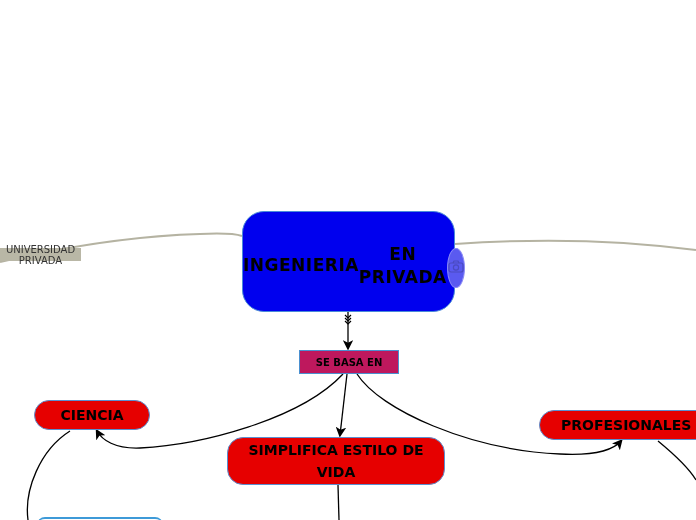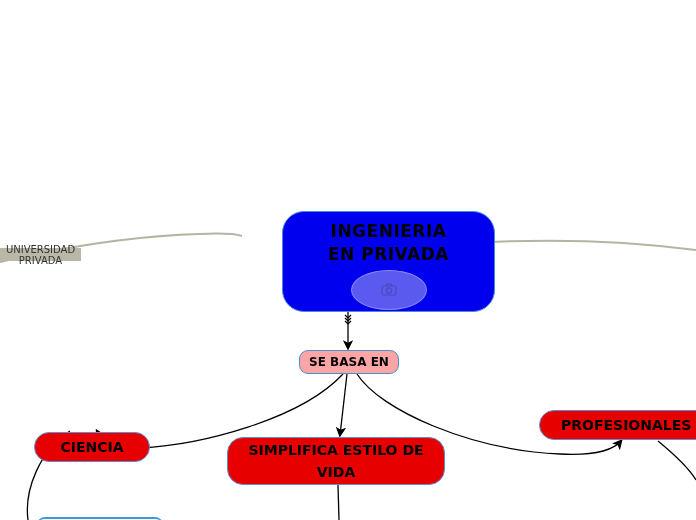--- a/index.html
+++ b/index.html
@@ -10,43 +10,43 @@
   }
   svg.links { position: absolute; left: 0; top: 0; width: 696px; height: 520px; pointer-events: none; }
   .node {
     position: absolute; box-sizing: border-box;
     display: flex; align-items: center; justify-content: center;
     text-align: center; font-weight: bold; color: #000;
   }
   .central {
     left: 242px; top: 211px; width: 213px; height: 101px;
     background: #0000ee; border: 1px solid #4a8ad8; border-radius: 22px;
-    flex-direction: column; justify-content: flex-start; padding-top: 8px; margin-left: 40px;
+    flex-direction: row; justify-content: flex-start; padding-top: 8px;
   }
   .central .title { font-size: 17px; line-height: 23px; letter-spacing: 0.5px; }
   .central .img-ellipse {
     margin-top: 4px; width: 74px; height: 38px; border-radius: 50%;
     background: #5a5af0; border: 1px solid #8a8af5;
     display: flex; align-items: center; justify-content: center;
   }
   .label-gray {
     left: 0; top: 248px; width: 81px; height: 13px;
     background: #b9b7a6; font-size: 10px; font-weight: normal; color: #333;
     justify-content: flex-start; padding-left: 0;
   }
   .basa {
     left: 299px; top: 350px; width: 100px; height: 24px;
-    background: #fca5a5; border: 1px solid #4a90d0; border-radius: 9px;
-    font-size: 12px;
+    background: #be185d; border: 1px solid #4a90d0; border-radius: 0;
+    font-size: 10px;
   }
   .red {
     background: #e60000; border: 1px solid #5b8fd0; border-radius: 16px;
     font-size: 14px;
   }
-  .ciencia { left: 34px; top: 400px; width: 116px; height: 30px; margin-top: 32px; }
+  .ciencia { left: 34px; top: 400px; width: 116px; height: 30px; }
   .simplifica { left: 227px; top: 437px; width: 218px; height: 48px; line-height: 22px; padding: 0 20px; }
   .profesionales { left: 539px; top: 410px; width: 180px; height: 30px; justify-content: flex-start; padding-left: 21px; }
   .partial-blue {
     position: absolute; left: 37px; top: 517px; width: 126px; height: 10px;
     border-top: 2px solid #3d9ad8; border-radius: 8px 8px 0 0; box-sizing: border-box;
   }
 </style>
 </head>
 <body>
 

